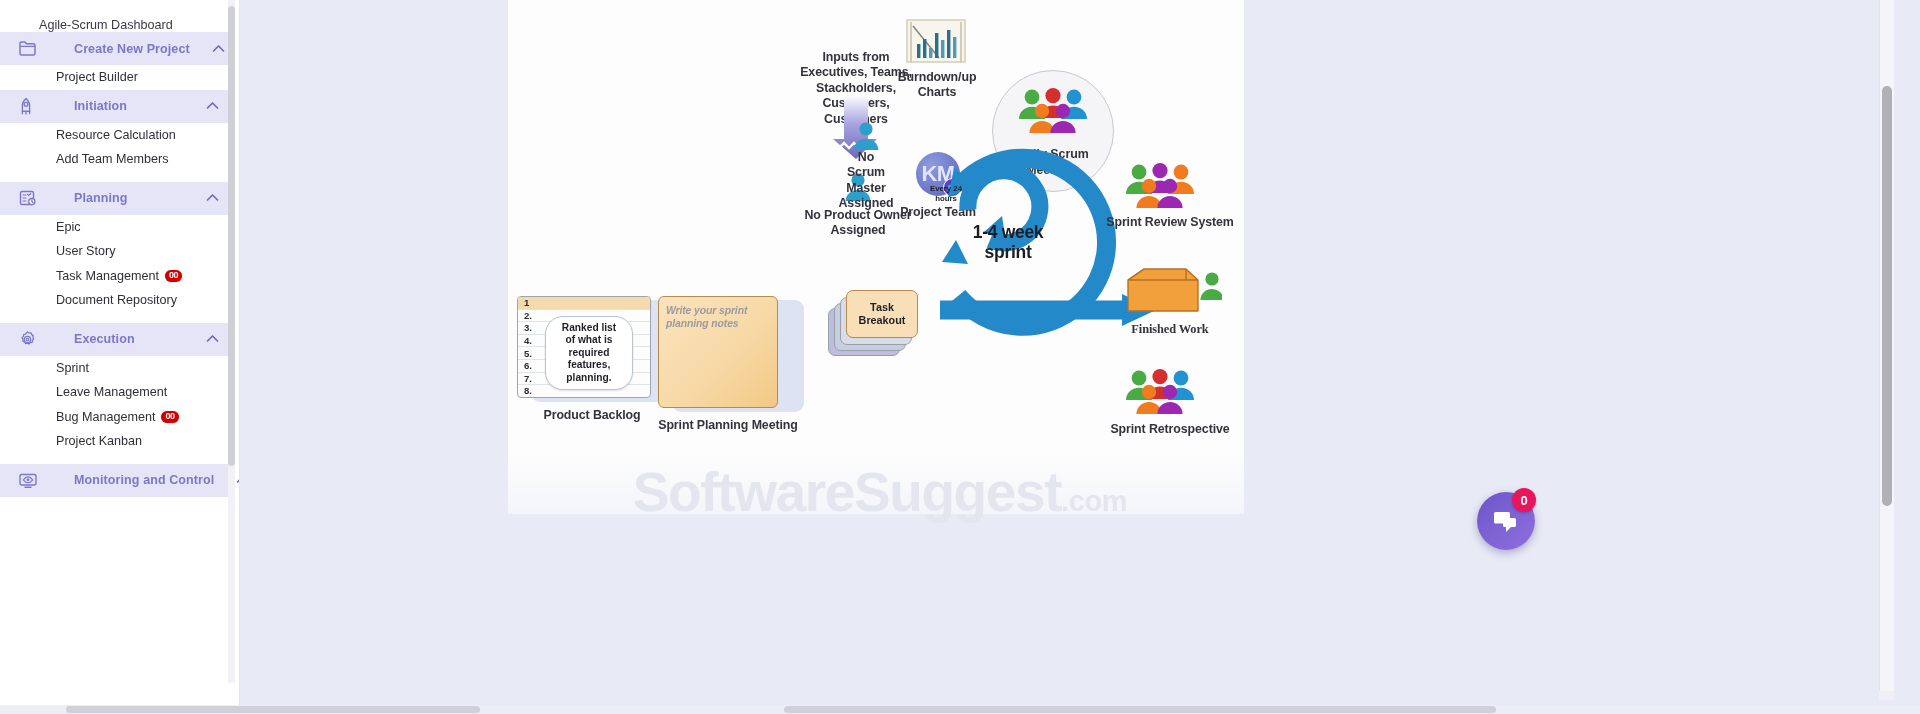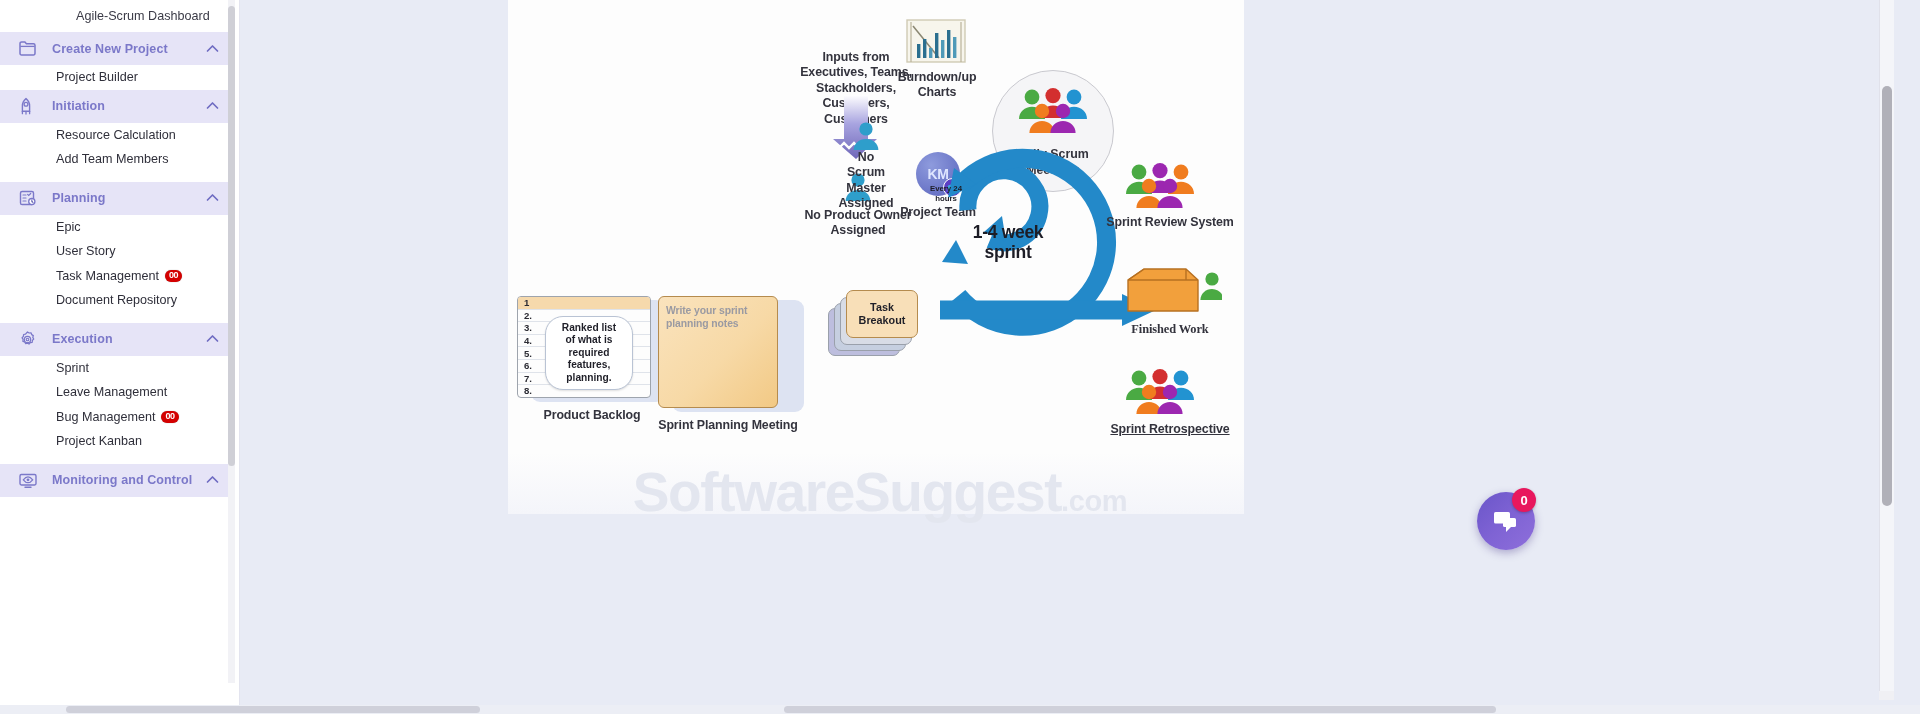--- a/index.html
+++ b/index.html
@@ -23,43 +23,43 @@
 
   .nav-head {
     height: 33px;
     display: flex; align-items: center;
     padding-left: 18px; padding-right: 12px;
     color: #7b78c9;
     font-size: 12.5px; font-weight: bold;
     letter-spacing: .1px;
     white-space: nowrap;
   }
-  .nav-head.hl { background: #e6e4f7; }
+  .nav-head.hl { background: #e6e4f7; gap: 22px; }
   .nav-head .ico { width: 24px; height: 18px; flex: 0 0 24px; display: flex; align-items: center; }
   .nav-head .lbl { margin-left: 10px; flex: 1 1 auto; }
   .nav-head .chev { flex: 0 0 14px; }
 
   .nav-item {
     height: 24.5px;
     display: flex; align-items: center;
     padding-left: 56px; padding-right: 10px;
     font-size: 12.6px; color: #2f2f3a;
     white-space: nowrap;
   }
   .nav-item .badge {
     margin-left: 6px;
     background: #d40000;
     color: #fff; font-size: 9px; font-weight: bold;
     border-radius: 9px; padding: 1px 4px 2px;
     line-height: 1; letter-spacing: -.4px;
     box-shadow: 0 0 1px rgba(0,0,0,.4);
   }
   .dash-link {
-    height: 32px; display: flex; align-items: center;
-    padding-left: 76px;
+    height: 32px; display: flex; align-items: flex-end;
+    padding-left: 39px;
     font-size: 12.6px; color: #3a3a46;
   }
   .spacer-w { height: 10px; background: #fff; }
 
   
   #sb-track {
     position: absolute; right: 4px; top: 0;
     width: 7px; height: 706px; background: #f2f2f6;
   }
   #sb-thumb {
@@ -93,21 +93,21 @@
 
   
   .person { position: absolute; }
 
   
   #km-avatar {
     position: absolute; left: 408px; top: 152px;
     width: 44px; height: 44px; border-radius: 50%;
     background: radial-gradient(circle at 34% 30%, #8e9bdd 0%, #6e79c9 60%, #5d64bb 100%);
     display: flex; align-items: center; justify-content: center;
-    color: #dfe6ff; font-size: 14px; font-weight: bold; letter-spacing: -.5px;
+    color: #dfe6ff; font-size: 22px; font-weight: bold; letter-spacing: -.5px;
   }
   #km-badge {
     position: absolute; right: -2px; bottom: -1px;
     width: 19px; height: 19px; border-radius: 50%;
     background: #5b3fc4; border: 1.5px solid #fff;
     display: flex; align-items: center; justify-content: center;
   }
 
   
   #scrum-circle {
@@ -162,21 +162,21 @@
     width: 88px; height: 74px;
     background: #fff; border: 1.5px solid #b9c3d4; border-radius: 18px;
     display: flex; align-items: center; justify-content: center;
     padding: 2px 4px;
     font-size: 10.2px; font-weight: bold; color: #1f1f28;
     text-align: center; line-height: 12.4px;
     box-shadow: 0 1px 2px rgba(0,0,0,.12);
   }
 
   
-  #planning-wrap { position: absolute; left: 150px; top: 296px; width: 150px; height: 116px; }
+  #planning-wrap { position: absolute; left: 150px; top: 296px; width: 150px; height: 116px; font-style: italic; }
   #planning-shadow {
     position: absolute; left: 14px; top: 4px; width: 132px; height: 112px;
     background: #dde3f2; border-radius: 9px;
   }
   #planning-card {
     position: absolute; left: 0; top: 0; width: 120px; height: 112px;
     background: linear-gradient(135deg,#fae3bd 0%,#f7d9a6 55%,#f2c985 100%);
     border: 1.5px solid #b58b4e; border-radius: 6px;
     padding: 8px 7px;
   }
@@ -592,21 +592,21 @@
           <circle cx="37" cy="8.6" r="7.6" fill="#d32f2f"></circle>
             <path d="M23.6 31c0-7.2 6-12.6 13.4-12.6S50.4 23.8 50.4 31z" fill="#d32f2f"></path>
           <circle cx="58" cy="10" r="7.4" fill="#2293d1"></circle>
             <path d="M45 32c0-7 5.8-12.2 13-12.2S71 25 71 32z" fill="#2293d1"></path>
           <circle cx="26" cy="24" r="7.2" fill="#f07c1f"></circle>
             <path d="M13.4 46c0-6.8 5.6-11.9 12.6-11.9S38.6 39.2 38.6 46z" fill="#f07c1f"></path>
           <circle cx="47" cy="24" r="7.2" fill="#9c27b0"></circle>
             <path d="M34.4 46c0-6.8 5.6-11.9 12.6-11.9S59.6 39.2 59.6 46z" fill="#9c27b0"></path>
         </svg>
       </div>
-      <div class="lbl-bold" style="left:580px; top:422px; width:164px;text-decoration:underline;">Sprint Retrospective</div>
+      <div class="lbl-bold" style="left:580px; top:422px; width:164px;">Sprint Retrospective</div>
 
       <div id="watermark">
         <span>SoftwareSuggest</span><span class="dotcom">.com</span>
       </div>
     </section>
 
     <div id="chat-btn">
       <svg width="28" height="24" viewBox="0 0 28 24">
         <rect x="2" y="3" width="16" height="11.5" rx="1.6" fill="#fff"></rect>
         <rect x="11" y="9" width="13" height="9" rx="1.6" fill="#fff"></rect>

